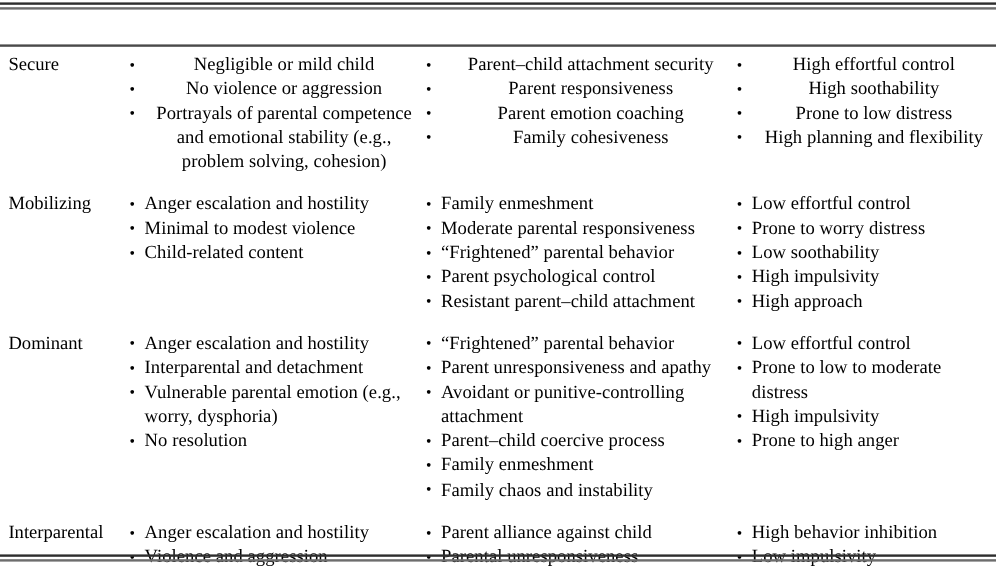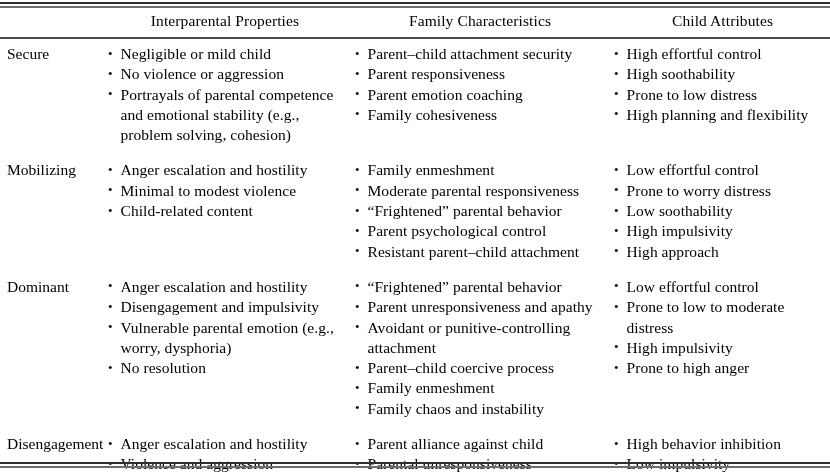--- a/index.html
+++ b/index.html
@@ -110,30 +110,25 @@
   }
 </style>
 </head>
 <body>
 
 <div id="table-root">
 
   <div class="rule rule-top-a"></div>
   <div class="rule rule-top-b"></div>
 
-  <div class="header-row">
-    <div class="col-header ch-1">Interparental Properties</div>
-    <div class="col-header ch-2">Family Characteristics</div>
-    <div class="col-header ch-3">Child Attributes</div>
-  </div>
 
   <div class="rule rule-header"></div>
 
   <div class="body-area" id="body-area">
-      <div class="trow" style="top: 0px; margin-top: 0px; height: 101.484px;">
+      <div class="trow" style="top: 0px; margin-top: 0px; height: 101.484px; text-align: center;">
         <div class="row-label">Secure</div>
         <div class="cell cell-1">
           <ul class="bullets">
             <li>Negligible or mild child</li>
             <li>No violence or aggression</li>
             <li>Portrayals of parental competence and emotional stability (e.g., problem solving, cohesion)</li>
           </ul>
         </div>
         <div class="cell cell-2">
           <ul class="bullets">
@@ -178,21 +173,21 @@
             <li>High impulsivity</li>
             <li>High approach</li>
           </ul>
         </div>
       </div>
       <div class="trow" style="top: 0px; margin-top: 15px; height: 142.078px;">
         <div class="row-label">Dominant</div>
         <div class="cell cell-1">
           <ul class="bullets">
             <li>Anger escalation and hostility</li>
-            <li>Disengagement and impulsivity</li>
+            <li>Interparental and detachment</li>
             <li>Vulnerable parental emotion (e.g., worry, dysphoria)</li>
             <li>No resolution</li>
           </ul>
         </div>
         <div class="cell cell-2">
           <ul class="bullets">
             <li>“Frightened” parental behavior</li>
             <li>Parent unresponsiveness and apathy</li>
             <li>Avoidant or punitive-controlling attachment</li>
             <li>Parent–child coercive process</li>
@@ -203,21 +198,21 @@
         <div class="cell cell-3">
           <ul class="bullets">
             <li>Low effortful control</li>
             <li>Prone to low to moderate distress</li>
             <li>High impulsivity</li>
             <li>Prone to high anger</li>
           </ul>
         </div>
       </div>
       <div class="trow" style="top: 0px; margin-top: 15px; height: 121.781px;">
-        <div class="row-label">Disengagement</div>
+        <div class="row-label">Interparental</div>
         <div class="cell cell-1">
           <ul class="bullets">
             <li>Anger escalation and hostility</li>
             <li>Violence and aggression</li>
             <li>Child-related content</li>
           </ul>
         </div>
         <div class="cell cell-2">
           <ul class="bullets">
             <li>Parent alliance against child</li>

